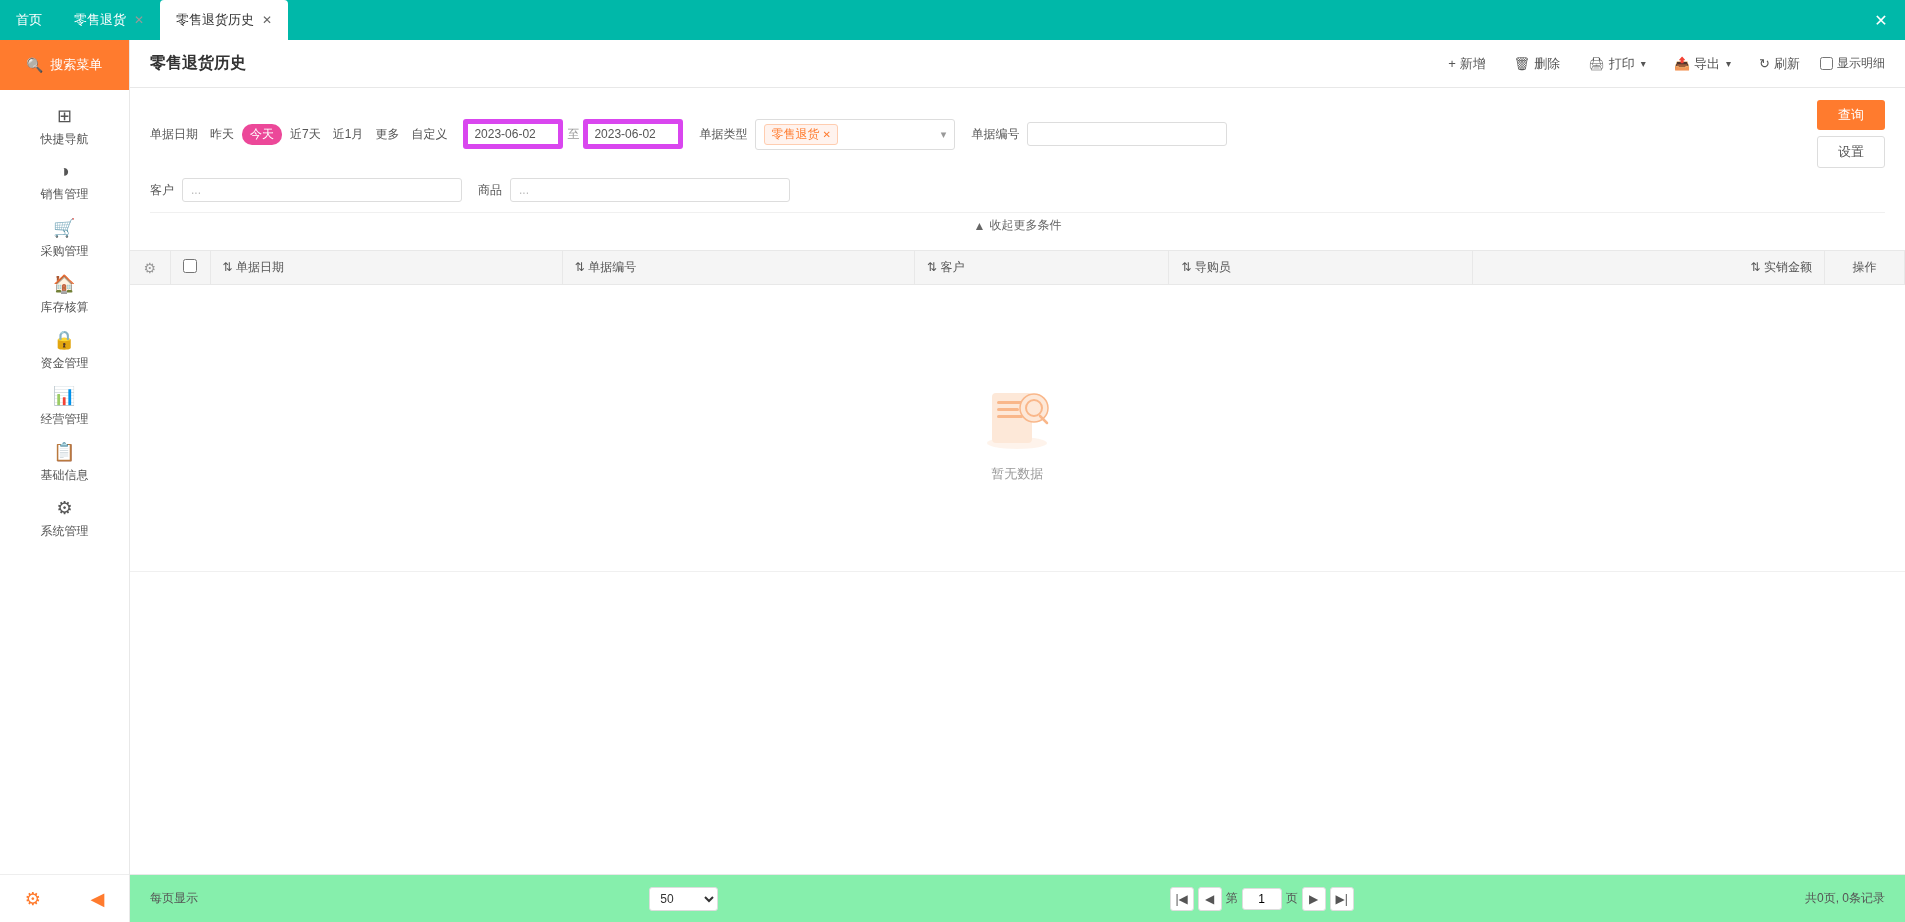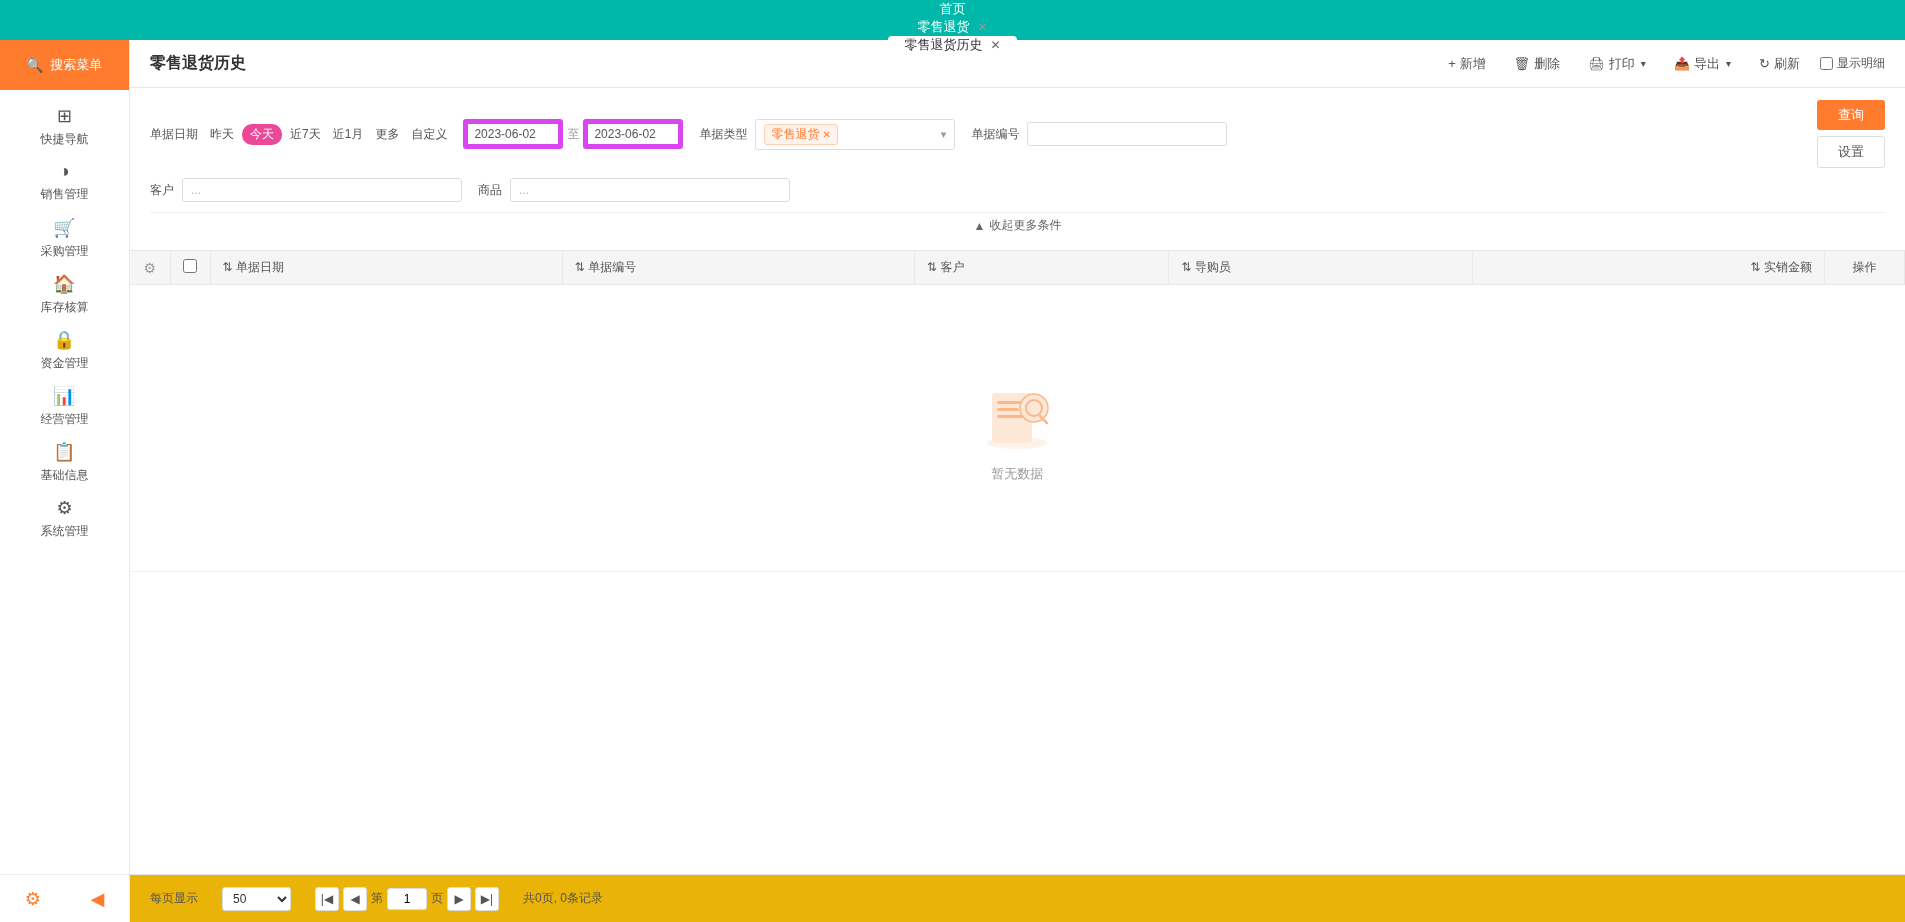--- a/index.html
+++ b/index.html
@@ -5,21 +5,20 @@
     * { box-sizing: border-box; margin: 0; padding: 0; font-family: 'Microsoft YaHei', '微软雅黑', Arial, sans-serif; }
     body { width: 1905px; height: 922px; overflow: hidden; background: #f5f5f5; display: flex; flex-direction: column; }
 
     
     .top-bar {
       height: 40px;
       background: #00b8a9;
       display: flex;
       align-items: center;
       flex-shrink: 0;
-      flex-direction: column;
     }
     .top-bar .tab {
       height: 40px;
       padding: 0 16px;
       display: flex;
       align-items: center;
       font-size: 13px;
       color: #fff;
       cursor: pointer;
       position: relative;
@@ -298,27 +297,27 @@
     .empty-icon {
       width: 80px;
       height: 80px;
       margin-bottom: 12px;
     }
     .empty-text { font-size: 13px; color: #999; }
 
     
     .table-footer {
       height: 48px;
-      background: #eab308;
+      background: #86efac;
       border-top: 1px solid #e8e8e8;
       display: flex;
       align-items: center;
-      justify-content: flex-start;
+      justify-content: space-between;
       padding: 0 20px;
-      gap: 24px;
+      gap: 8px;
       flex-shrink: 0;
     }
     .per-page-label { font-size: 12px; color: #555; }
     .per-page-select {
       border: 1px solid #ddd;
       border-radius: 3px;
       padding: 3px 20px 3px 6px;
       font-size: 12px;
       color: #333;
       cursor: pointer;

